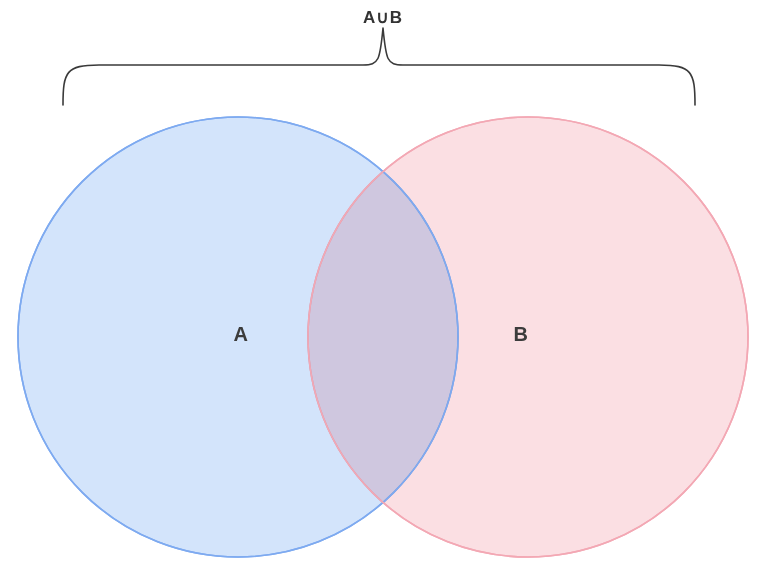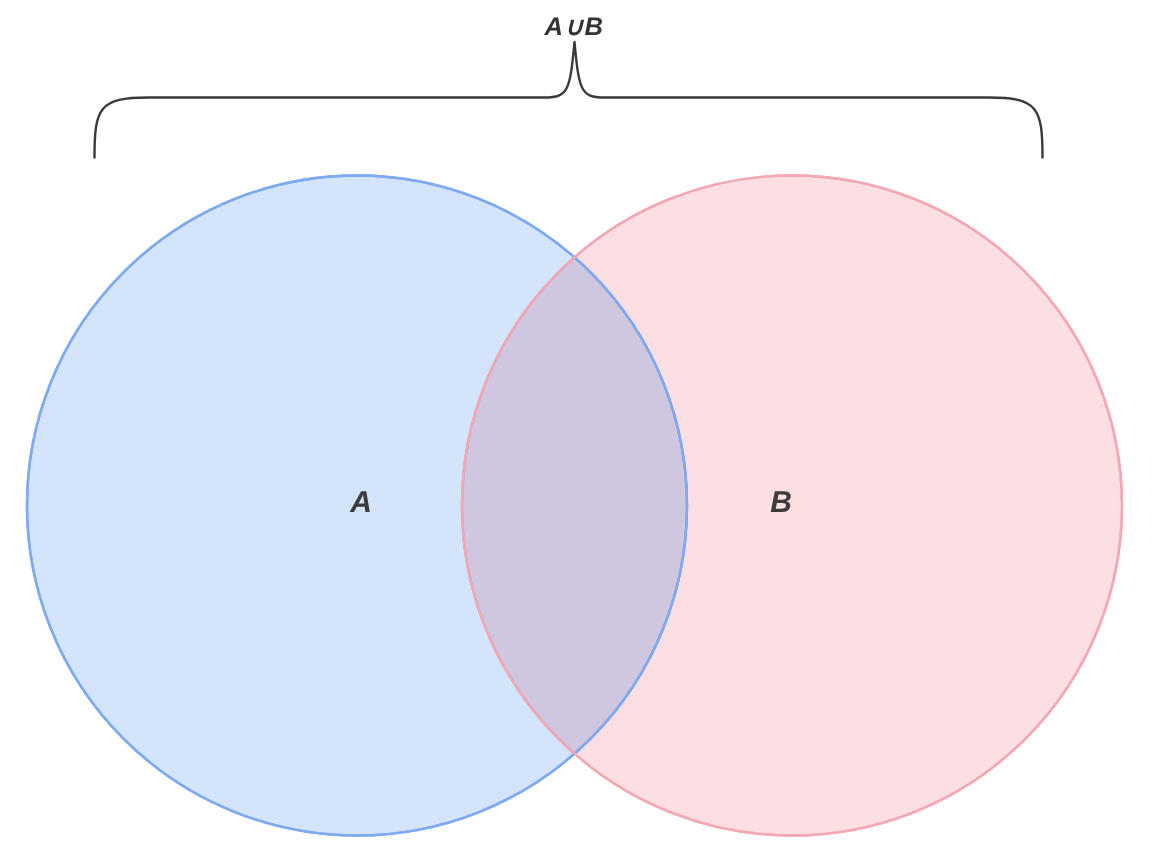--- a/index.html
+++ b/index.html
@@ -12,21 +12,20 @@
     width: 768px;
     height: 578px;
     overflow: hidden;
     font-family: "Liberation Sans", sans-serif;
   }
   #venn-stage {
     position: relative;
     width: 768px;
     height: 578px;
     background: #ffffff;
-    font-style: italic;
   }
   #venn-svg {
     display: block;
     width: 768px;
     height: 578px;
   }
   .set-label {
     font-family: "Liberation Sans", sans-serif;
     font-weight: bold;
     font-size: 20px;

